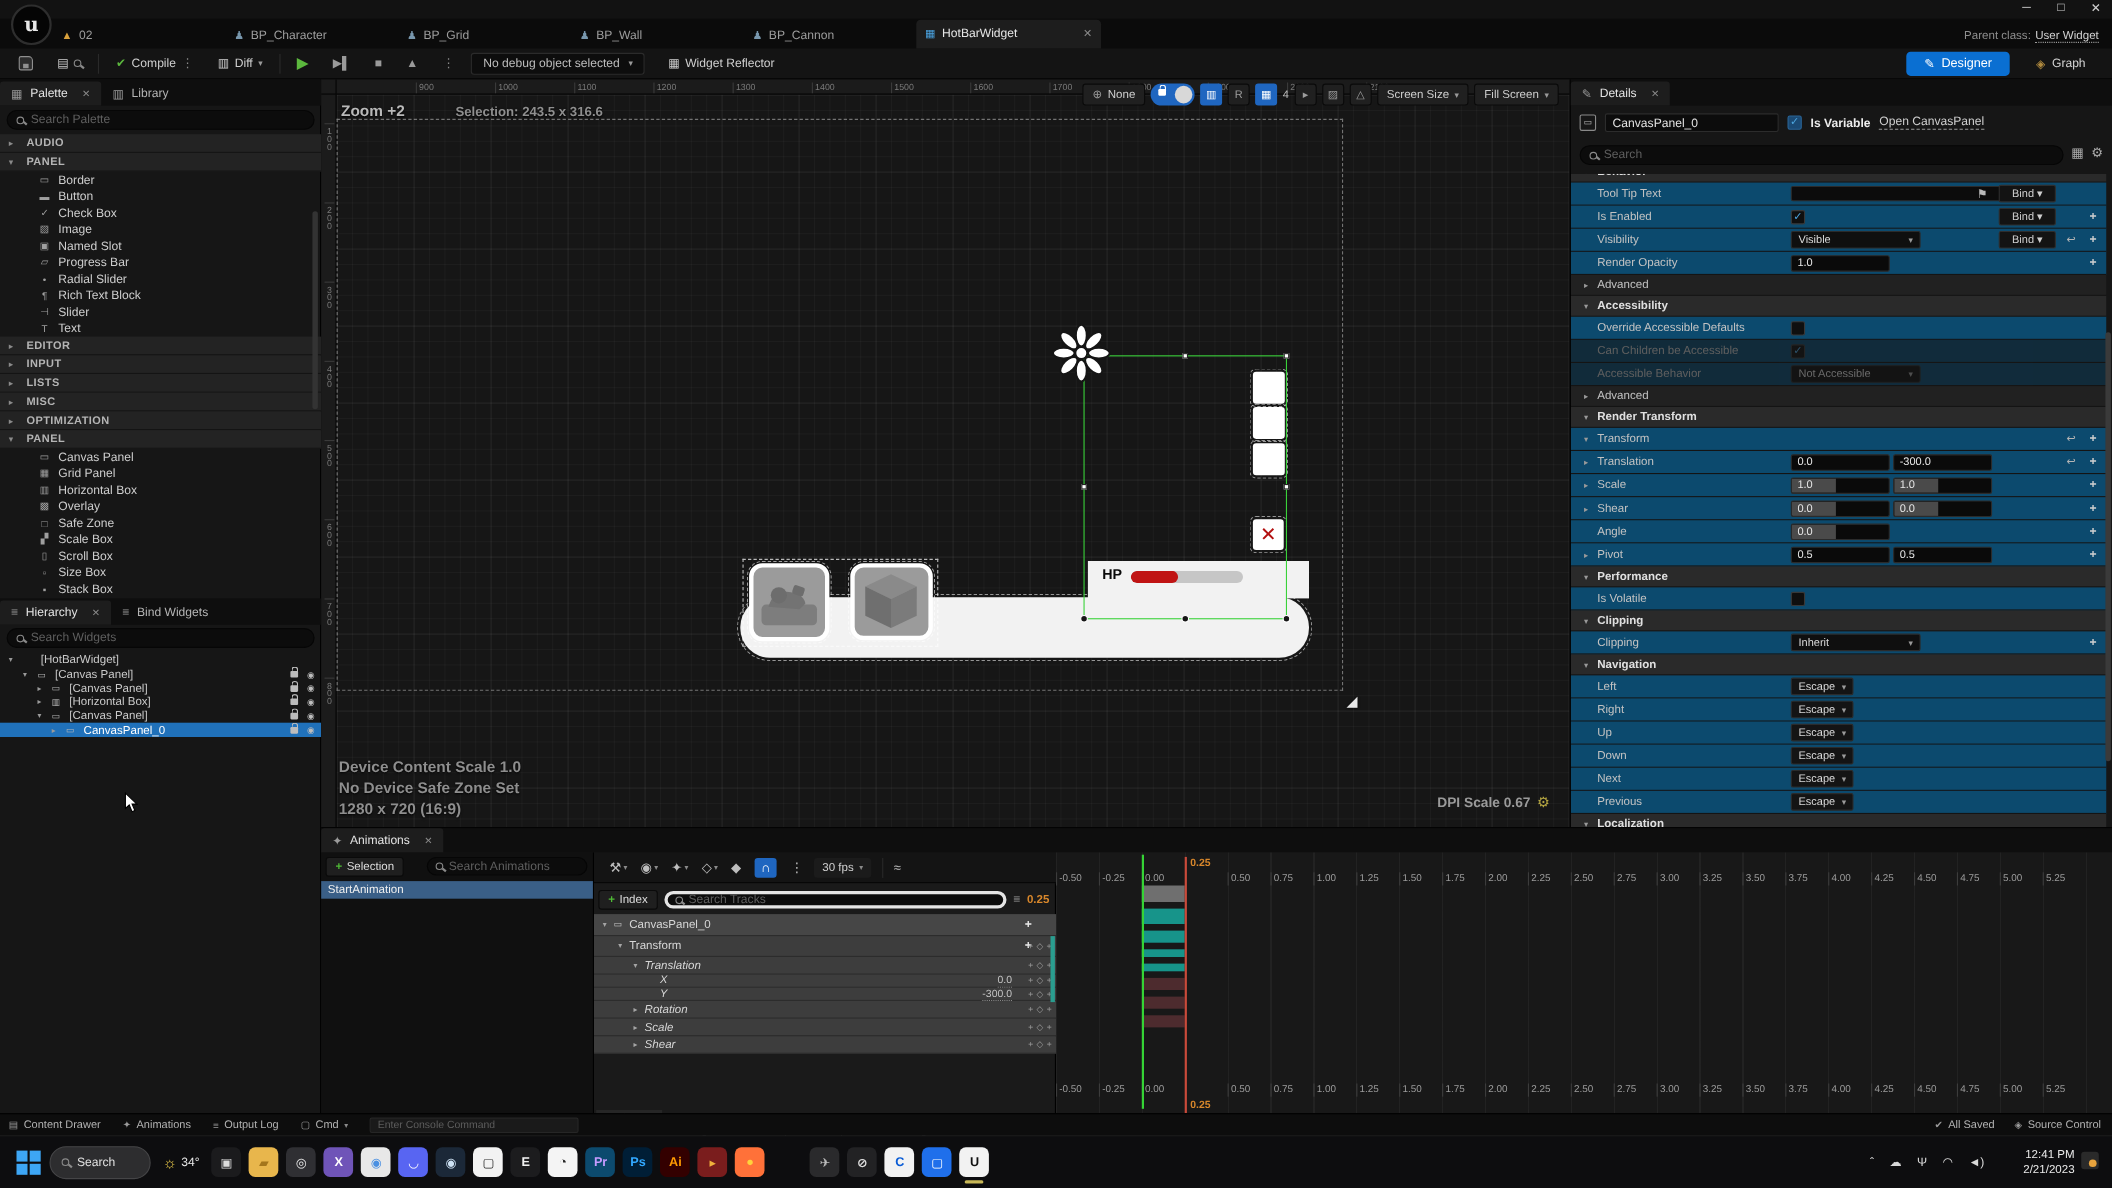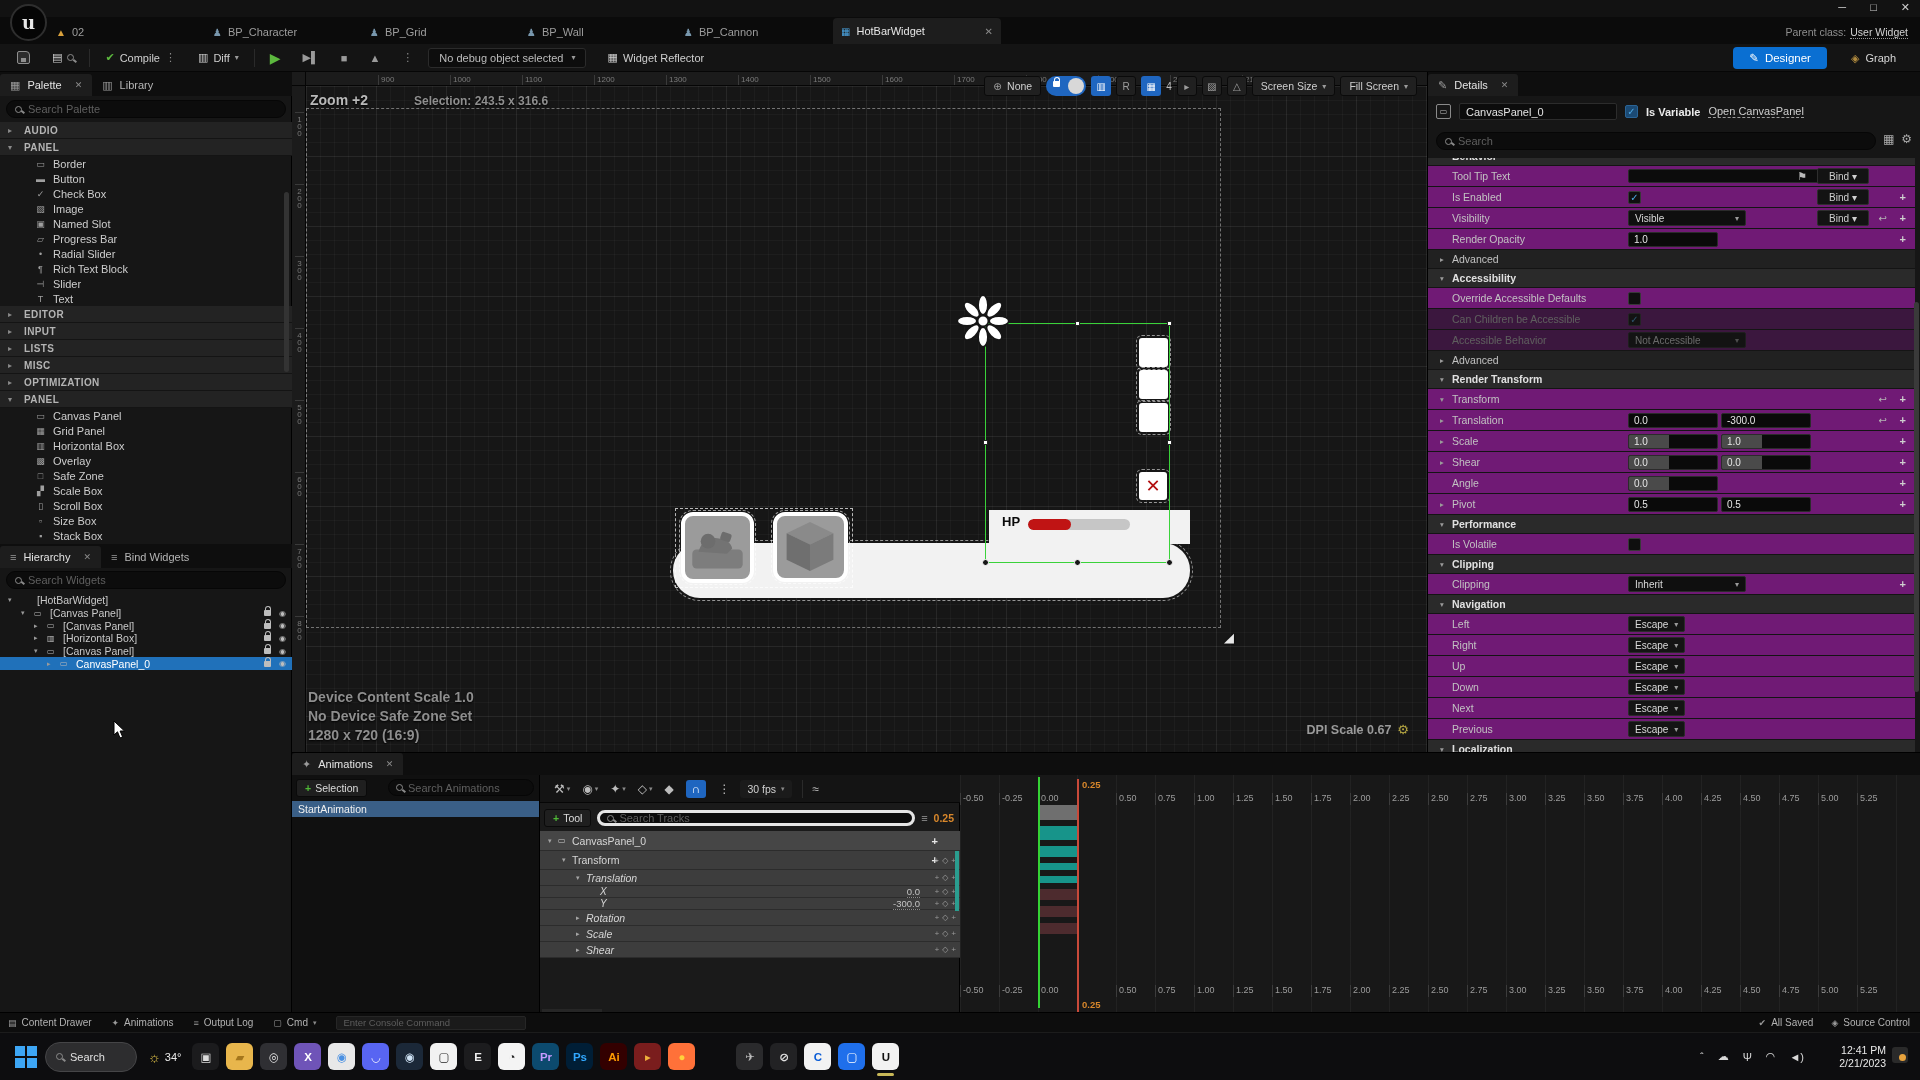--- a/index.html
+++ b/index.html
@@ -110,21 +110,21 @@
   #dtabs{position:absolute;left:0;top:0;width:100%;height:24px;background:#0e0e0e;display:flex;align-items:flex-end}
   #dnamerow{position:absolute;left:8px;top:31px;display:flex;align-items:center;gap:8px}
   .wicon{width:15px;height:15px;border:1px solid #8a8a8a;border-radius:2px;font-size:8px;color:#bdbdbd;display:flex;align-items:center;justify-content:center}
   #dname{width:158px;height:17px;background:#0c0c0c;border:1px solid #2c2c2c;border-radius:2px;color:#e2e2e2;font-size:11px;display:flex;align-items:center;padding:0 6px}
   .ckblue{width:13px;height:13px;background:#101010;border:1px solid #2a6496;display:flex;align-items:center;justify-content:center;color:#4da6e0;font-size:10px;border-radius:2px;background:#1b4a74}
   #isvar{color:#ececec;font-weight:bold}
   #openlink{color:#cfcfcf;border-bottom:1px dashed #9a9a9a}
   #dsearch{position:absolute;left:8px;top:60px;width:440px;height:18px;background:#0c0c0c;border:1px solid #060606;border-radius:9px;display:flex;align-items:center;gap:6px;padding:0 8px;color:#5f5f5f}
   #dsearchic{position:absolute;right:8px;top:60px;display:flex;gap:7px;color:#a9a9a9;font-size:12px}
   #drows{position:absolute;left:0;top:86px;width:487px;bottom:0;overflow:hidden}
-  .drow{display:flex;align-items:center;height:21px;background:#701a75;border-bottom:1px solid #141414;position:relative;padding-left:12px}
+  .drow{display:flex;align-items:center;height:21px;background:#0c4a6e;border-bottom:1px solid #141414;position:relative;padding-left:12px}
   .drow.header{background:#2a2a2a;height:19px}
   .drow.header .dlabel{font-weight:bold;color:#e0e0e0}
   .drow.subheader{background:#212121;height:19px}
   .drow.clipped{height:8px;overflow:hidden}
   .drow.clipped .dleft{margin-top:-12px}
   .drow.disabled{opacity:.42}
   .dleft{display:flex;align-items:center;width:188px;flex:0 0 auto}
   .darrow{width:12px;color:#9a9a9a;font-size:7.5px}
   .dlabel{color:#c2c2c2;font-size:10.5px}
   .dctl{position:absolute;left:200px;display:flex;align-items:center}
@@ -1218,21 +1218,21 @@
           <span>30 fps</span>
           <span style="font-size:7px;color:#8a8a8a">▾</span>
         </span>
       <span class="tsep"></span>
       <span class="seqic">≈</span>
     </div>
     <div id="trackhead">
       <div id="addtrackrow">
         <span class="abtn">
             <span class="plus">+</span>
-            <span>Tool</span>
+            <span>Index</span>
           </span>
         <span id="tracksearch">
             <span class="lens"></span>
             <span>Search Tracks</span>
           </span>
         <span style="color:#9a9a9a">≡</span>
         <span id="timecur">0.25</span>
       </div>
       <div id="tracktree">
 

